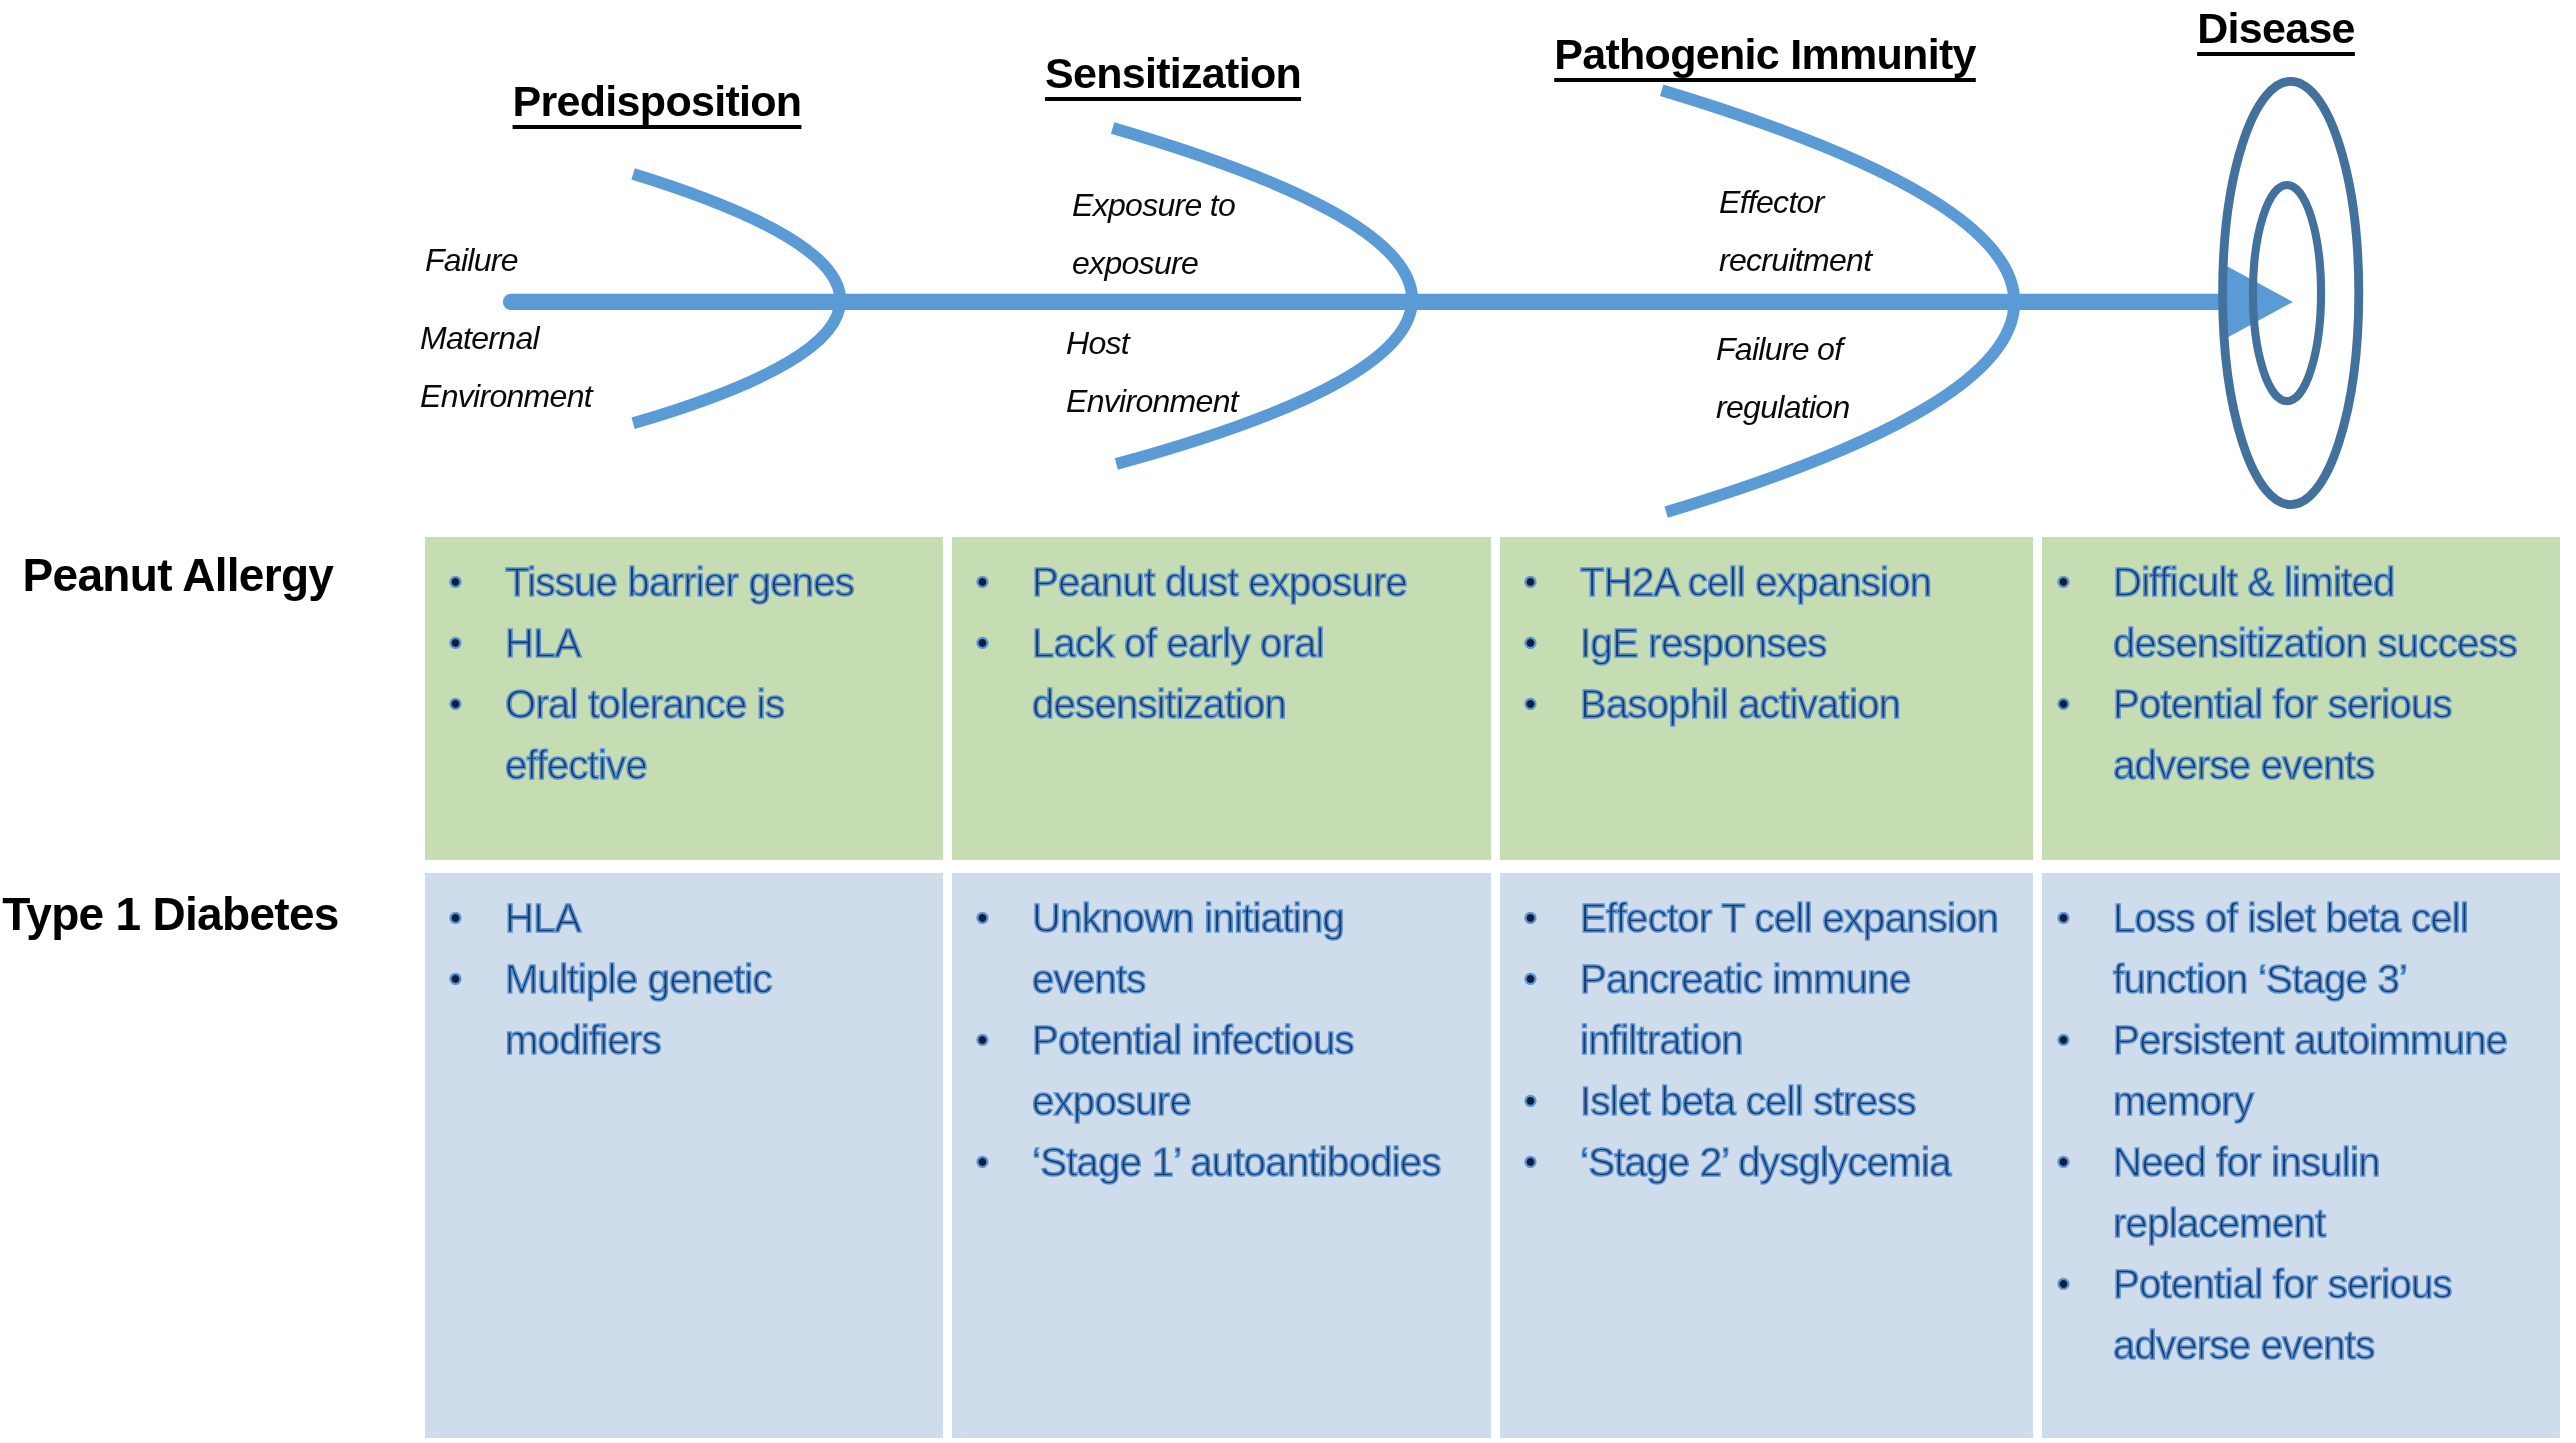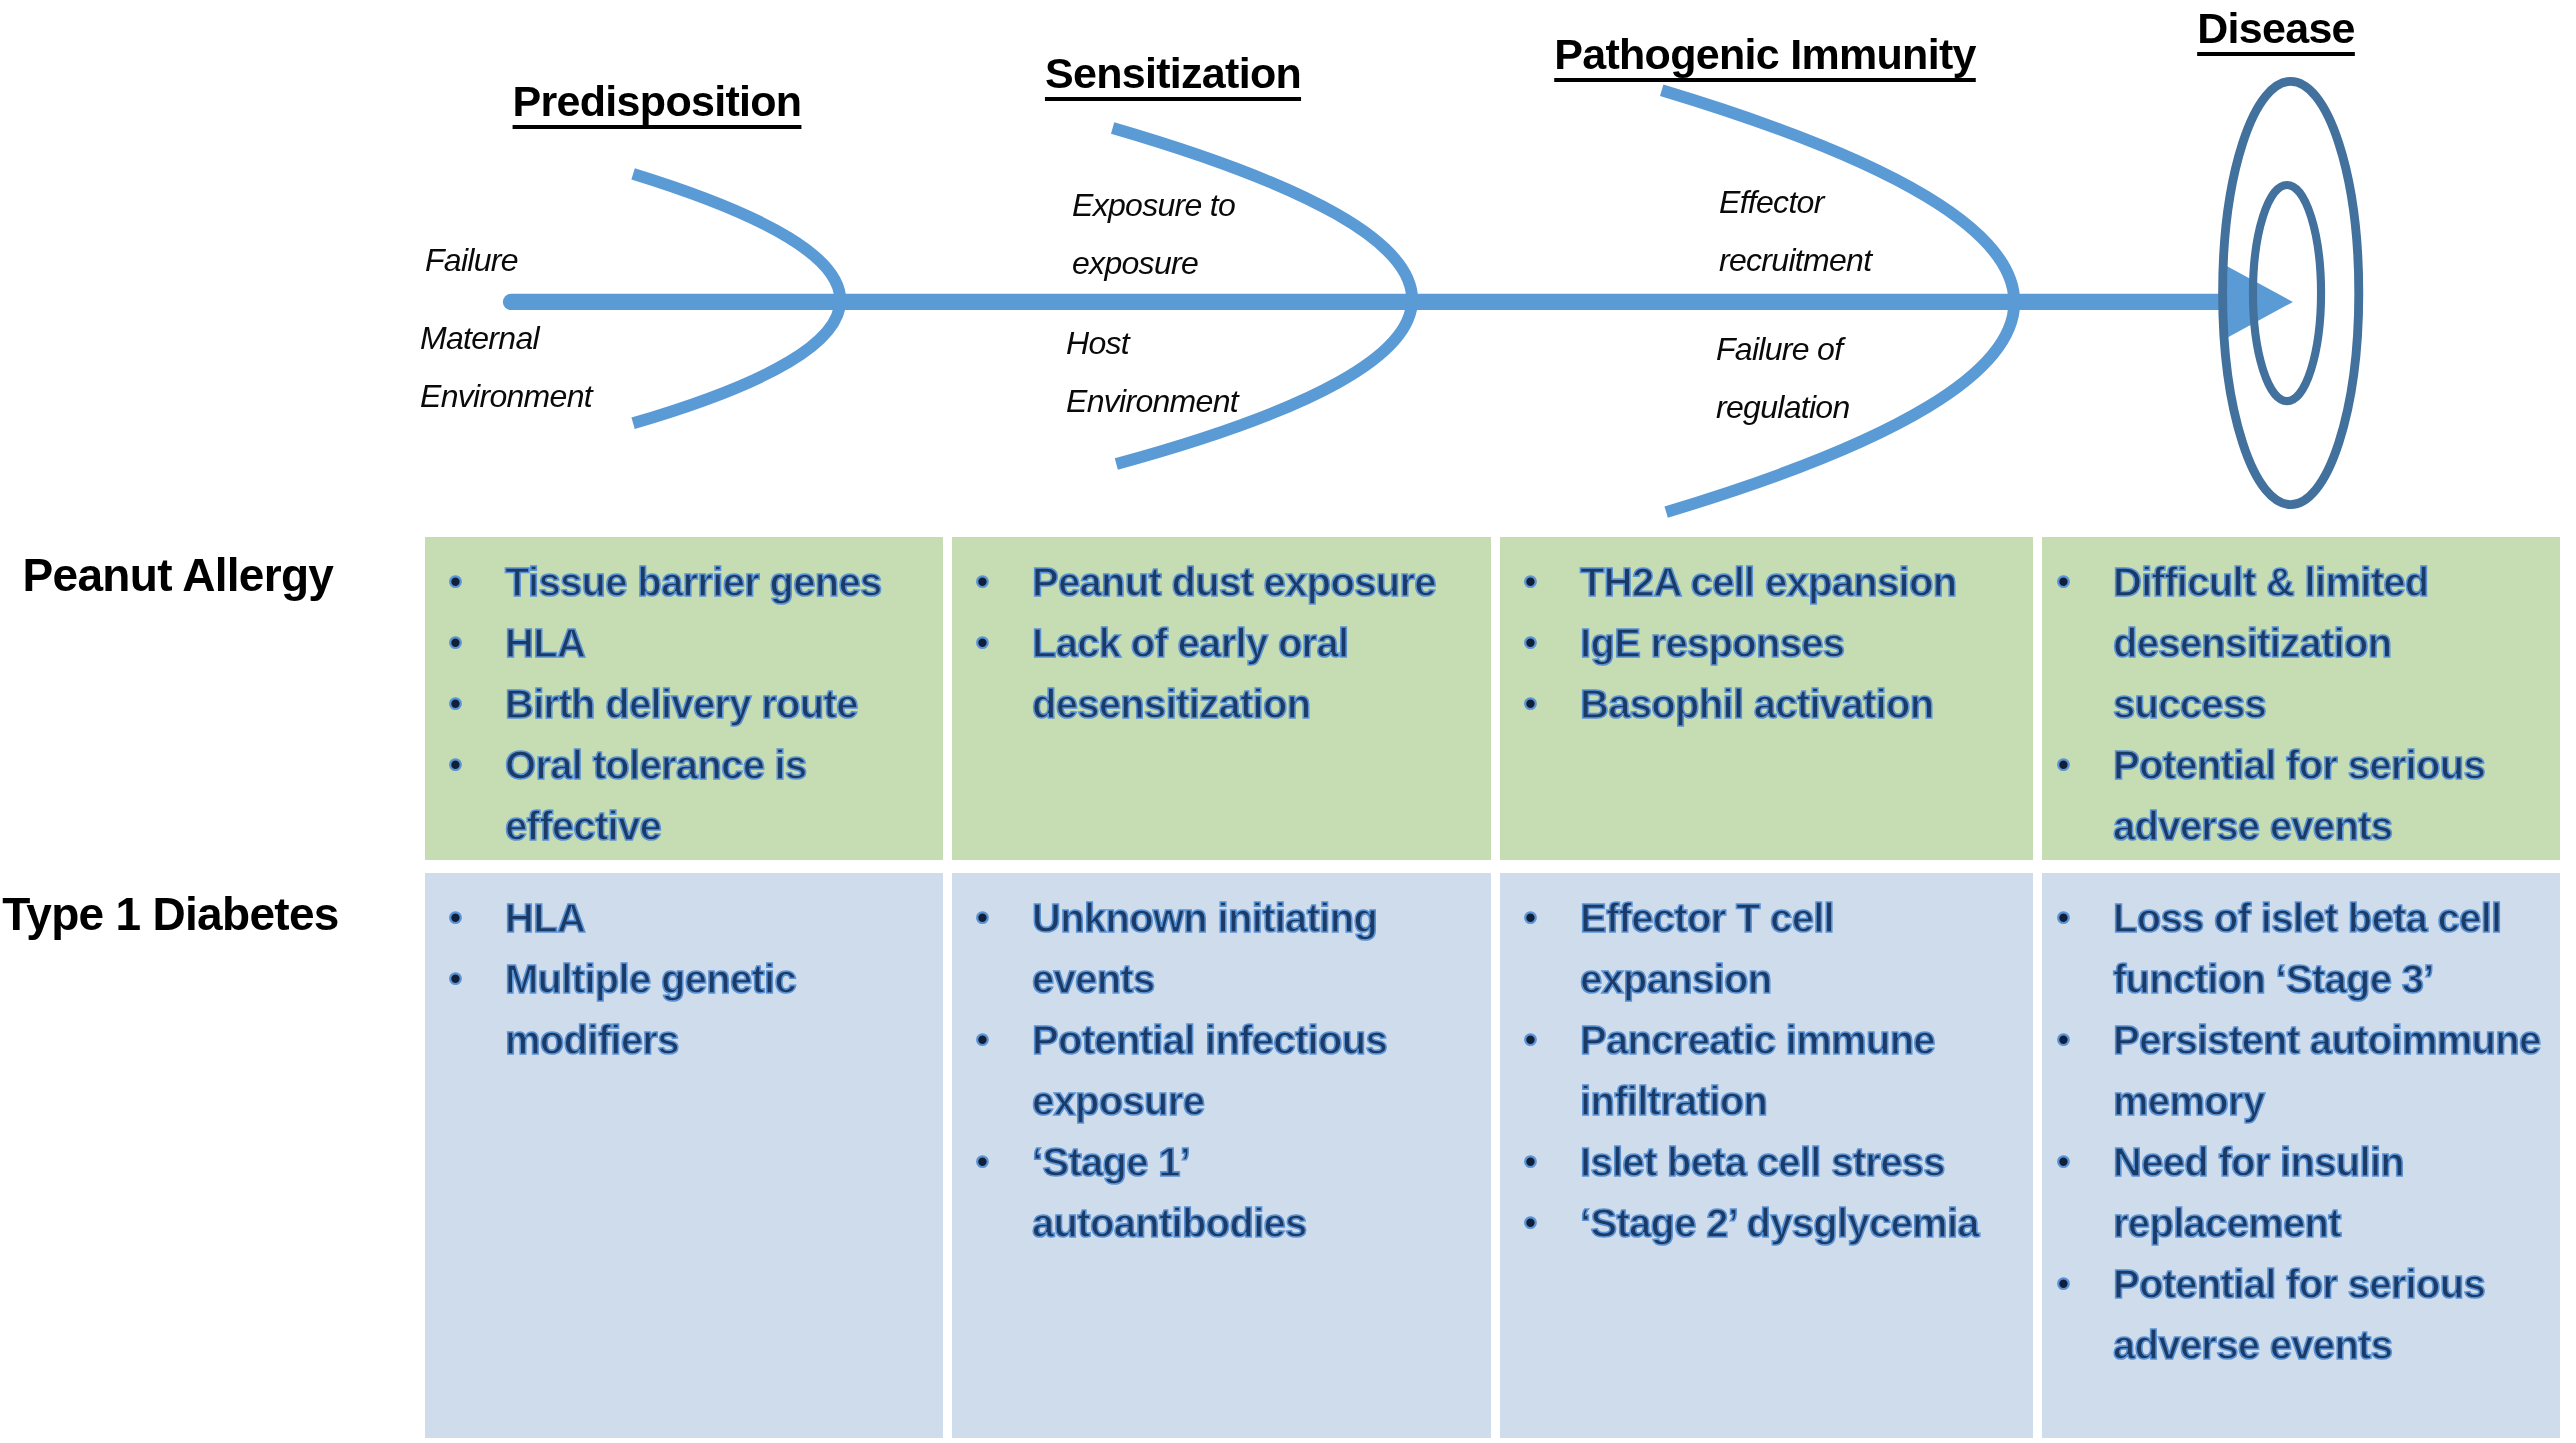--- a/index.html
+++ b/index.html
@@ -32,21 +32,21 @@
     grid-template-rows: 323px 565px;
     column-gap: 9px; row-gap: 13.3px;
   }
   .cell { padding: 15px 19px 0 80px; }
   .cell.green { background: #c6dcb2; }
   .cell.blue  { background: #cfdcec; }
   .cell.c2 { padding-right: 45px; }
   .cell.c4 { padding-left: 71px; padding-right: 9px; }
   .cell ul { list-style: none; margin: 0; padding: 0; }
   .cell li {
-    position: relative; font-weight: bold; font-size: 40px; line-height: 61px;
+    position: relative; font-weight: normal; font-size: 40px; line-height: 61px;
     letter-spacing: -0.7px; color: #1b3a66;
     -webkit-text-stroke: 1.6px #5b93d5;
   }
   .cell li::before {
     content: "\2022";
     position: absolute; left: -56px; top: -1.5px;
     font-size: 37px; color: #10203a; -webkit-text-stroke: 2.2px #5b93d5;
   }
 
   
@@ -109,21 +109,20 @@
 
   <div class="row-label" id="row-label-peanut">Peanut Allergy</div>
   <div class="row-label" id="row-label-t1d">Type 1 Diabetes</div>
 
   <div id="grid">
 
     <div class="cell green c1">
       <ul>
         <li>Tissue barrier genes</li>
         <li>HLA</li>
-        <li>Birth delivery route</li>
         <li>Oral tolerance is effective</li>
       </ul>
     </div>
     <div class="cell green c2">
       <ul>
         <li>Peanut dust exposure</li>
         <li>Lack of early oral desensitization</li>
       </ul>
     </div>
     <div class="cell green c3">

